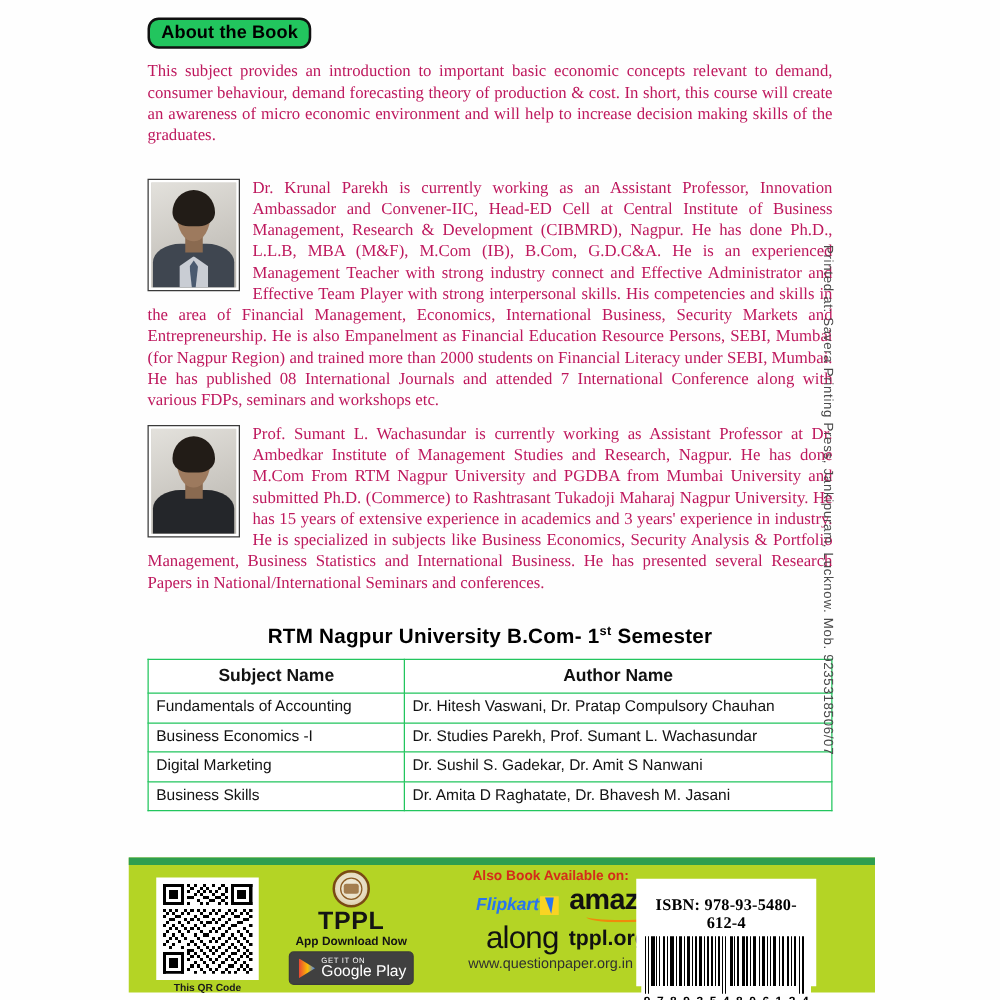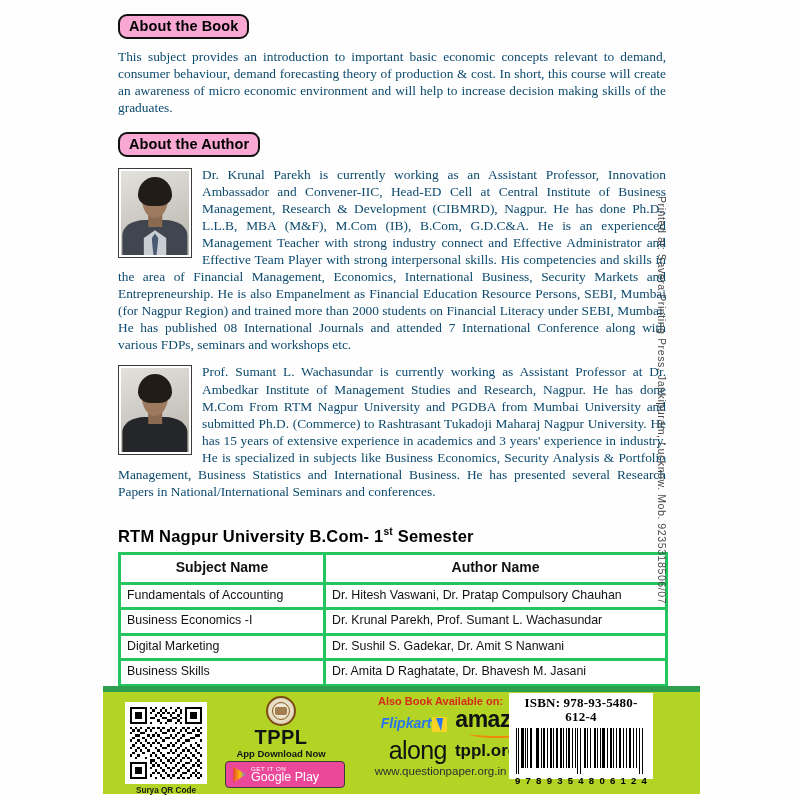--- a/index.html
+++ b/index.html
@@ -36,33 +36,33 @@
     display: inline-block;
     border: 2px solid #111;
     border-radius: 9px;
     padding: 1px 9px 2px 9px;
     font-family: "Liberation Sans", sans-serif;
     font-weight: bold;
     font-size: 14.5px;
     letter-spacing: 0.1px;
     line-height: 1.25;
     color: #000;
-    background: #f9a8d4;
+    background: #22c55e;
   }
 
   .block-gap { height: 9px; }
 
   
   .para {
     font-family: "Liberation Serif", serif;
     font-size: 13.4px;
     line-height: 1.27;
     text-align: justify;
     text-justify: inter-word;
-    color: #0c4a6e;
+    color: #be185d;
     margin: 0;
   }
   .para b { font-weight: normal; }
 
   
   .author-block {
     position: relative;
     min-height: 96px;
   }
   .author-block .photo {
@@ -131,21 +131,21 @@
     position: absolute;
     left: 50%; bottom: 0;
     width: 10%; height: 26%;
     transform: translateX(-50%);
     background: #4a5a70;
     clip-path: polygon(50% 0, 100% 22%, 72% 100%, 28% 100%, 0 22%);
   }
 
   
   .table-title {
-    text-align: left;
+    text-align: center;
     font-family: "Liberation Sans", sans-serif;
     font-weight: bold;
     font-size: 16.5px;
     letter-spacing: 0.2px;
     color: #000;
     margin: 0 0 7px 0;
   }
   .table-title sup {
     font-size: 0.62em;
     vertical-align: super;
@@ -153,21 +153,21 @@
 
   table.subjects {
     border-collapse: collapse;
     width: 547px;
     table-layout: fixed;
     font-family: "Liberation Sans", sans-serif;
     background: #fff;
   }
   table.subjects th,
   table.subjects td {
-    border: 3px solid #22c55e;
+    border: 1px solid #22c55e;
     padding: 3px 6px 4px 6px;
     font-size: 12.4px;
     color: #121212;
     line-height: 1.25;
     white-space: nowrap;
     overflow: hidden;
     margin-left: 22px;
   }
   table.subjects th {
     text-align: center;
@@ -279,23 +279,23 @@
   .tppl-sub {
     font-family: "Liberation Sans", sans-serif;
     font-weight: bold;
     font-size: 9.5px;
     color: #141414;
     margin: 1px 0 2px 0;
   }
   .gplay {
     display: block;
     margin: 0 auto;
-    width: 120px;
+    width: 100px;
     height: 27px;
-    background: #ec4899;
+    background: #404040;
     border-radius: 4px;
     position: relative;
     border: 1px solid #3a3a3a;
     box-sizing: border-box;
   }
   .gplay .tri2 {
     position: absolute;
     left: 7px; top: 50%;
     transform: translateY(-50%);
     width: 0; height: 0;
@@ -403,25 +403,25 @@
     font-family: "Liberation Sans", sans-serif;
     font-size: 11.5px;
     color: #2f2f2f;
     margin-top: 2px;
   }
 
   
   .isbn-panel {
     position: absolute;
     left: 406px;
-    top: 7px;
+    top: 17px;
     width: 144px;
     height: 86px;
     background: #ffffff;
-    padding: 3px 4px;
+    padding: 14px 4px;
     box-sizing: border-box;
   }
   .isbn-text {
     text-align: center;
     font-family: "Liberation Serif", serif;
     font-weight: bold;
     font-size: 13px;
     color: #000;
     letter-spacing: 0.2px;
     line-height: 1.1;
@@ -452,21 +452,20 @@
 
     <div>
       <span class="pill">About the Book</span>
       <div class="block-gap"></div>
       <p class="para">This subject provides an introduction to important basic economic concepts relevant to demand, consumer behaviour, demand forecasting theory of production &amp; cost.  In short, this course will create an awareness of micro economic environment and will help to increase decision making skills of the graduates.</p>
     </div>
 
     <div style="height:16px"></div>
 
     <div>
-      <span class="pill">About the Author</span>
       <div class="block-gap"></div>
 
       <div class="author-block">
         <div class="photo">
           <div class="photo-inner">
             <div class="bg"></div>
             <div class="body"></div>
             <div class="shirt"></div>
             <div class="tie"></div>
             <div class="neck"></div>
@@ -510,21 +509,21 @@
             <th>Author Name</th>
           </tr>
         </thead>
         <tbody>
             <tr>
               <td>Fundamentals of Accounting</td>
               <td>Dr. Hitesh Vaswani, Dr. Pratap Compulsory Chauhan</td>
             </tr>
             <tr>
               <td>Business Economics -I</td>
-              <td>Dr. Krunal Parekh, Prof. Sumant L. Wachasundar</td>
+              <td>Dr. Studies Parekh, Prof. Sumant L. Wachasundar</td>
             </tr>
             <tr>
               <td>Digital Marketing</td>
               <td>Dr. Sushil S. Gadekar, Dr. Amit S Nanwani</td>
             </tr>
             <tr>
               <td>Business Skills</td>
               <td>Dr. Amita D Raghatate, Dr. Bhavesh M. Jasani</td>
             </tr>
           </tbody>
@@ -778,21 +777,21 @@
             <rect x="10" y="28" width="1" height="1"></rect>
               <rect x="13" y="28" width="1" height="1"></rect>
               <rect x="16" y="28" width="1" height="1"></rect>
               <rect x="19" y="28" width="1" height="1"></rect>
               <rect x="21" y="28" width="1" height="1"></rect>
               <rect x="23" y="28" width="1" height="1"></rect>
               <rect x="27" y="28" width="1" height="1"></rect>
           </g>
         </svg>
       </div>
-      <div class="qr-caption">Surya QR Code</div>
+      <div class="qr-caption">This QR Code</div>
     </div>
 
     <div class="app-panel">
       <div class="tppl-seal">
           <span class="seal-core"></span>
         </div>
       <div class="tppl-word">TPPL</div>
       <div class="tppl-sub">App Download Now</div>
       <a class="gplay">
         <span class="tri2"></span>

